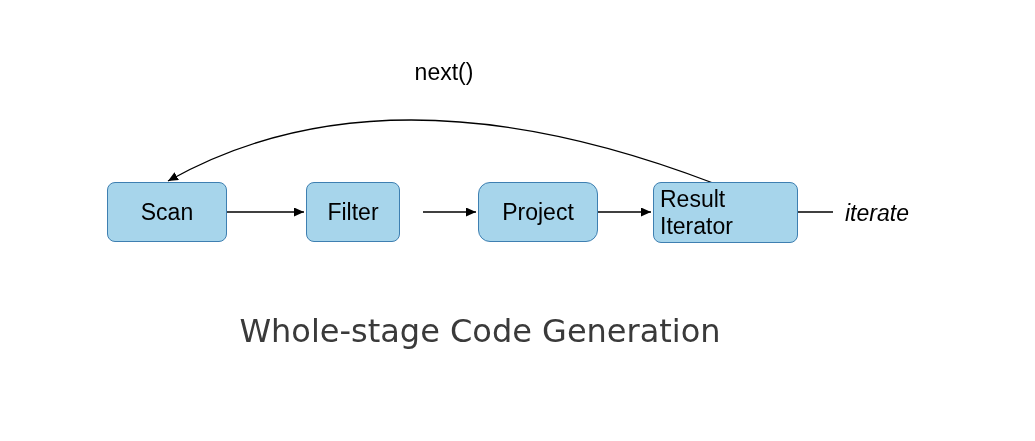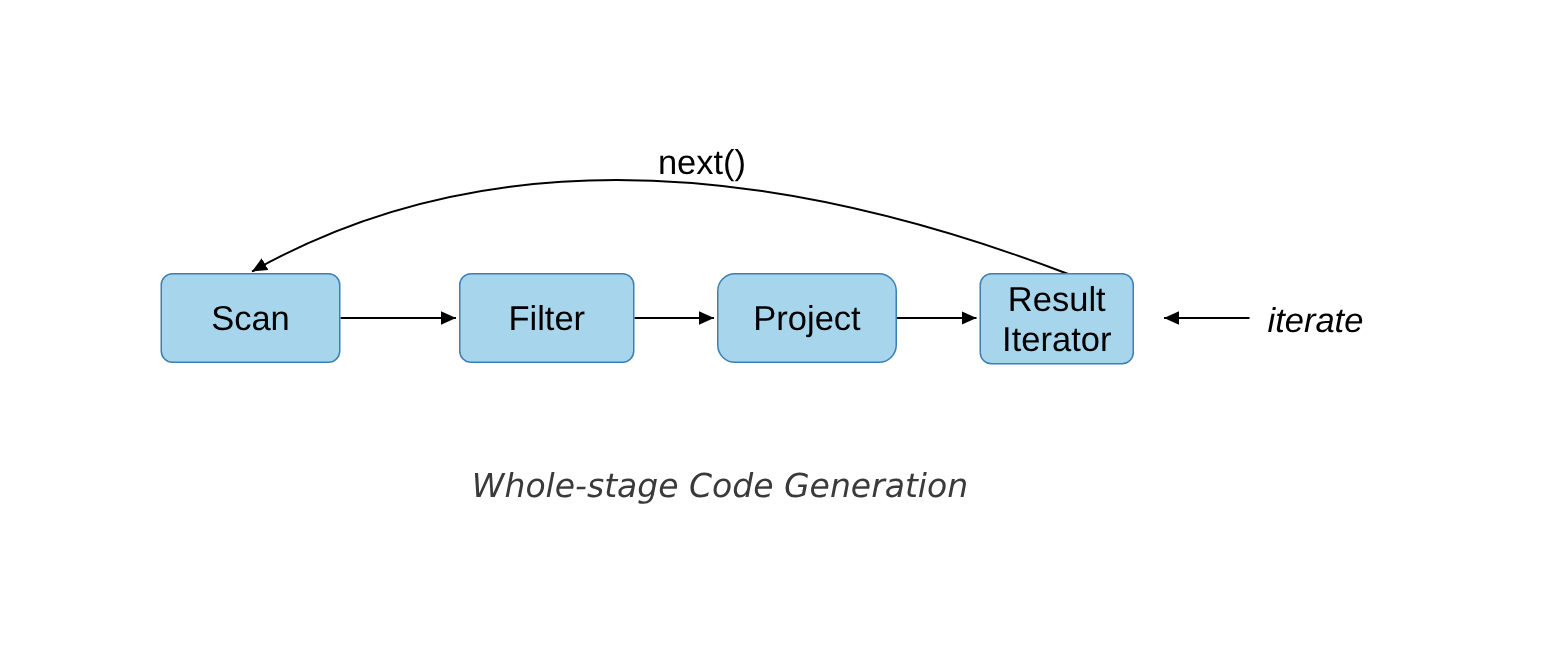--- a/index.html
+++ b/index.html
@@ -26,57 +26,55 @@
     position: absolute;
     top: 182px;
     height: 60px;
     box-sizing: border-box;
     background: var(--node-fill, #a7d5eb);
     border: 1.6px solid var(--node-border, #3e7fb1);
     border-radius: 8px;
     display: flex;
     align-items: center;
     justify-content: center;
-    text-align: center;
+    text-align: left;
     font-size: 23px;
     line-height: 1.15;
     color: var(--label-text, #000000);
   }
   .node-scan    { left: 107px; width: 120px; }
-  .node-filter  { left: 306px; width: 117px; }
+  .node-filter  { left: 306px; width: 94px; }
   .node-project { left: 478px; width: 120px; border-radius: 12px; }
-  .node-result  { left: 653px; width: 103px; height: 61px; }
+  .node-result  { left: 653px; width: 145px; height: 61px; }
   .node-label { display: block; padding: 0 6px; }
   .float-label {
     position: absolute;
     font-size: 23px;
     color: var(--label-text, #000000);
     white-space: nowrap;
   }
   .next-label {
-    left: 468px;
+    left: 444px;
     top: 59px;
     transform: translateX(-50%);
-    margin-top: 36px;
   }
   .iterate-label {
     left: 845px;
     top: 200px;
     font-style: italic;
   }
   .diagram-title {
     position: absolute;
     left: 480px;
     top: 312px;
     transform: translateX(-50%);
     font-family: "DejaVu Sans", sans-serif;
-    font-size: 22px;
+    font-size: 32px;
     color: var(--title-text, #3a3a3a);
     white-space: nowrap;
-    font-style: italic;
   }
 </style>
 </head>
 <body>
 
 <div class="canvas">
 
   <svg class="connectors" width="1035" height="441" viewBox="0 0 1035 441" xmlns="http://www.w3.org/2000/svg">
     <defs>
       <marker id="arrowhead" markerUnits="userSpaceOnUse" markerWidth="11" markerHeight="9" refX="10" refY="4.5" orient="auto">

